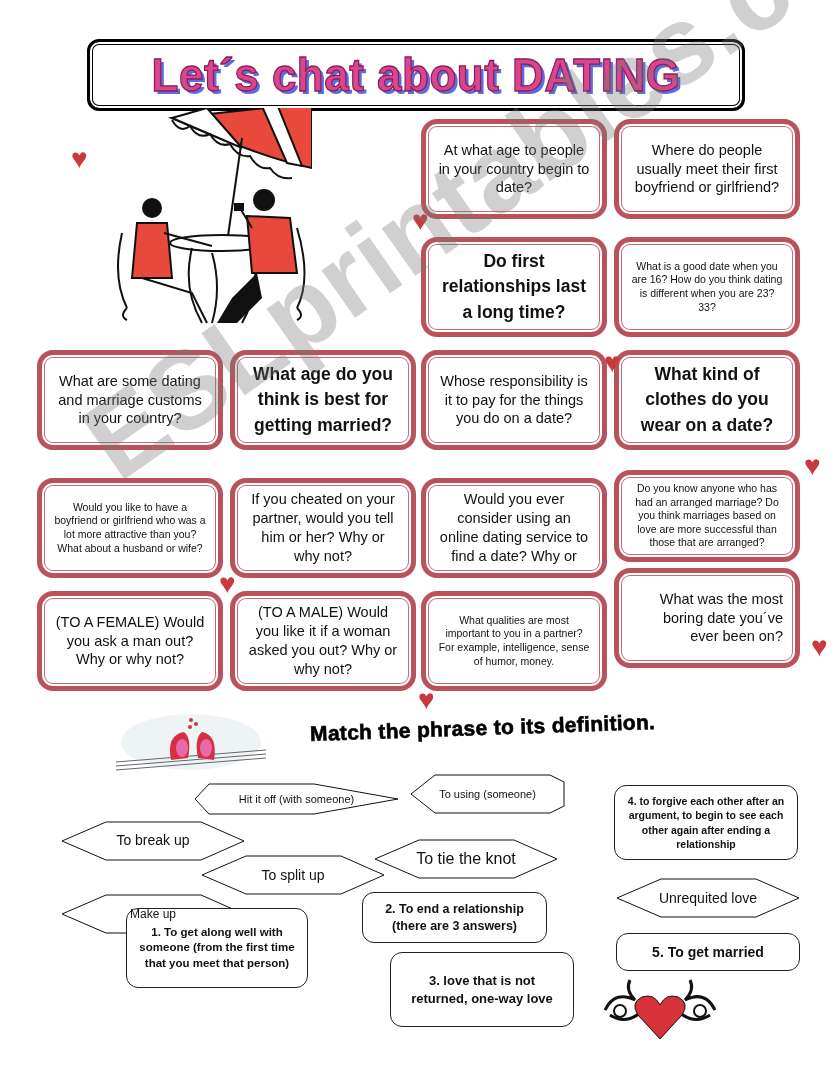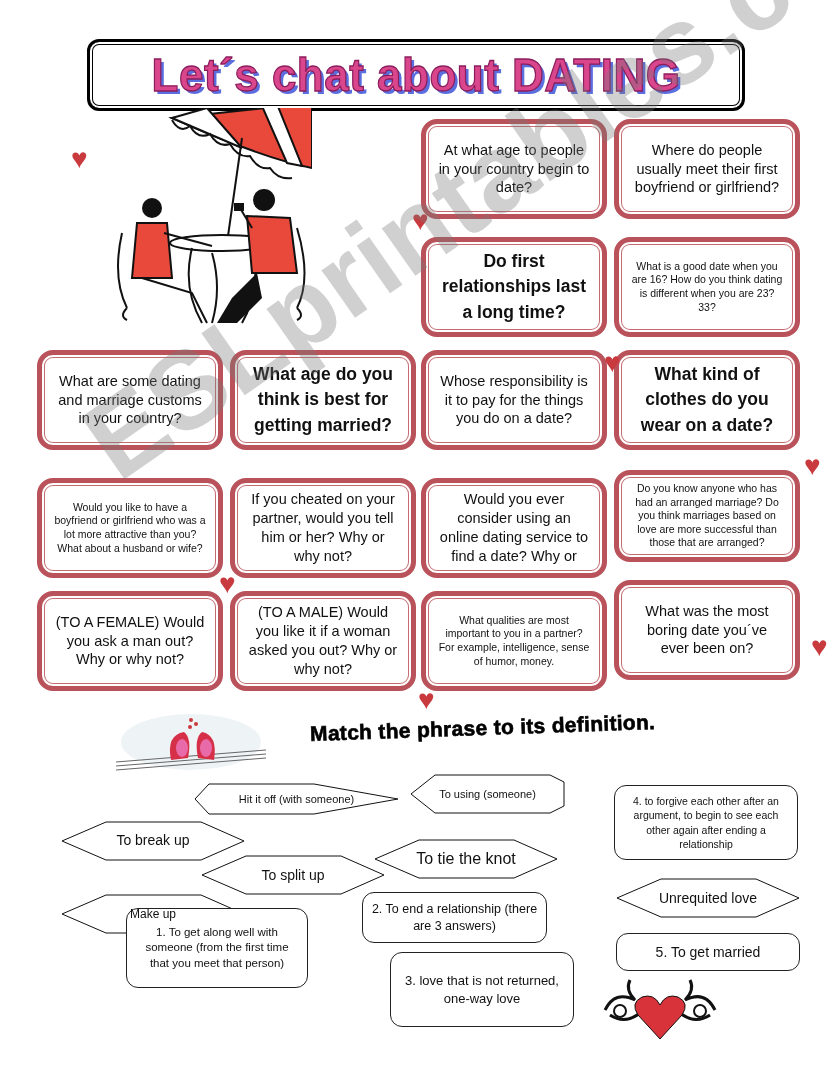--- a/index.html
+++ b/index.html
@@ -28,21 +28,21 @@
   
   .heart { position:absolute; width:22px; height:22px; color:#c93a3f; font-size:28px; line-height:22px; }
 
   
   .hex { position:absolute; display:flex; align-items:center; justify-content:center; }
   .hex svg { position:absolute; left:0; top:0; }
   .hex span { position:relative; z-index:1; }
 
   
   .def { position:absolute; box-sizing:border-box; border:1.5px solid #222; border-radius:12px; background:#fff;
-         display:flex; align-items:center; justify-content:center; text-align:center; font-weight:normal;
+         display:flex; align-items:center; justify-content:center; text-align:center; font-weight:bold;
          padding:4px 8px; line-height:1.35; }
 
   .match-title { left:310px; top:716px; font-family:"Liberation Sans", sans-serif; font-weight:900; font-size:21px;
                  color:#000; transform:rotate(-2deg); letter-spacing:0.3px; -webkit-text-stroke:0.6px #000; }
 
   .watermark { left:60px; top:400px; font-size:110px; font-weight:bold; color:rgba(120,120,120,0.35);
                transform:rotate(-35deg); transform-origin:left top; white-space:nowrap; pointer-events:none; z-index:5; }
 </style>
 </head>
 <body>
@@ -119,21 +119,21 @@
 
 <div class="card" style="left:37px;top:591px;">
     <span class="sz-m">(TO A FEMALE) Would you ask a man out? Why or why not?</span>
   </div>
 <div class="card" style="left:230px;top:591px;">
     <span class="sz-m">(TO A MALE) Would you like it if a woman asked you out? Why or why not?</span>
   </div>
 <div class="card" style="left:421px;top:591px;">
     <span class="sz-s">What qualities are most important to you in a partner? For example, intelligence, sense of humor, money.</span>
   </div>
-<div class="card" style="left:614px;top:580px;">
+<div class="card" style="left:614px;top:568px;text-align:right;">
     <span class="sz-m">What was the most boring date you´ve ever been on?</span>
   </div>
 
 <div class="heart" style="left:71px;top:148px;">♥</div>
 <div class="heart" style="left:412px;top:210px;">♥</div>
 <div class="heart" style="left:604px;top:352px;">♥</div>
 <div class="heart" style="left:804px;top:455px;">♥</div>
 <div class="heart" style="left:219px;top:573px;">♥</div>
 <div class="heart" style="left:811px;top:636px;">♥</div>
 <div class="heart" style="left:418px;top:689px;">♥</div>

